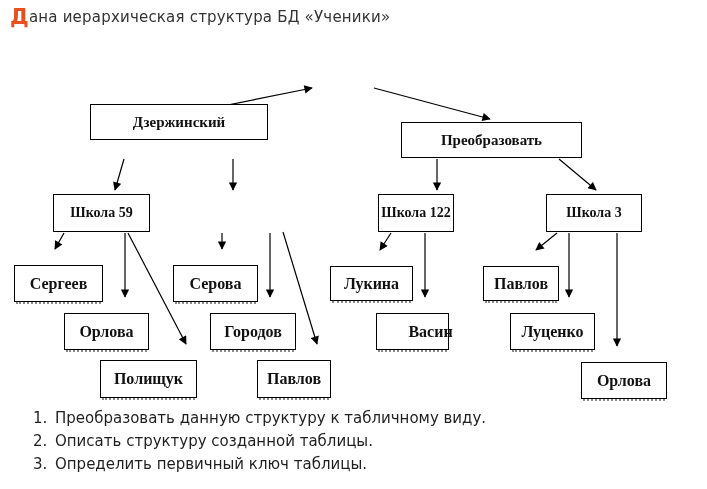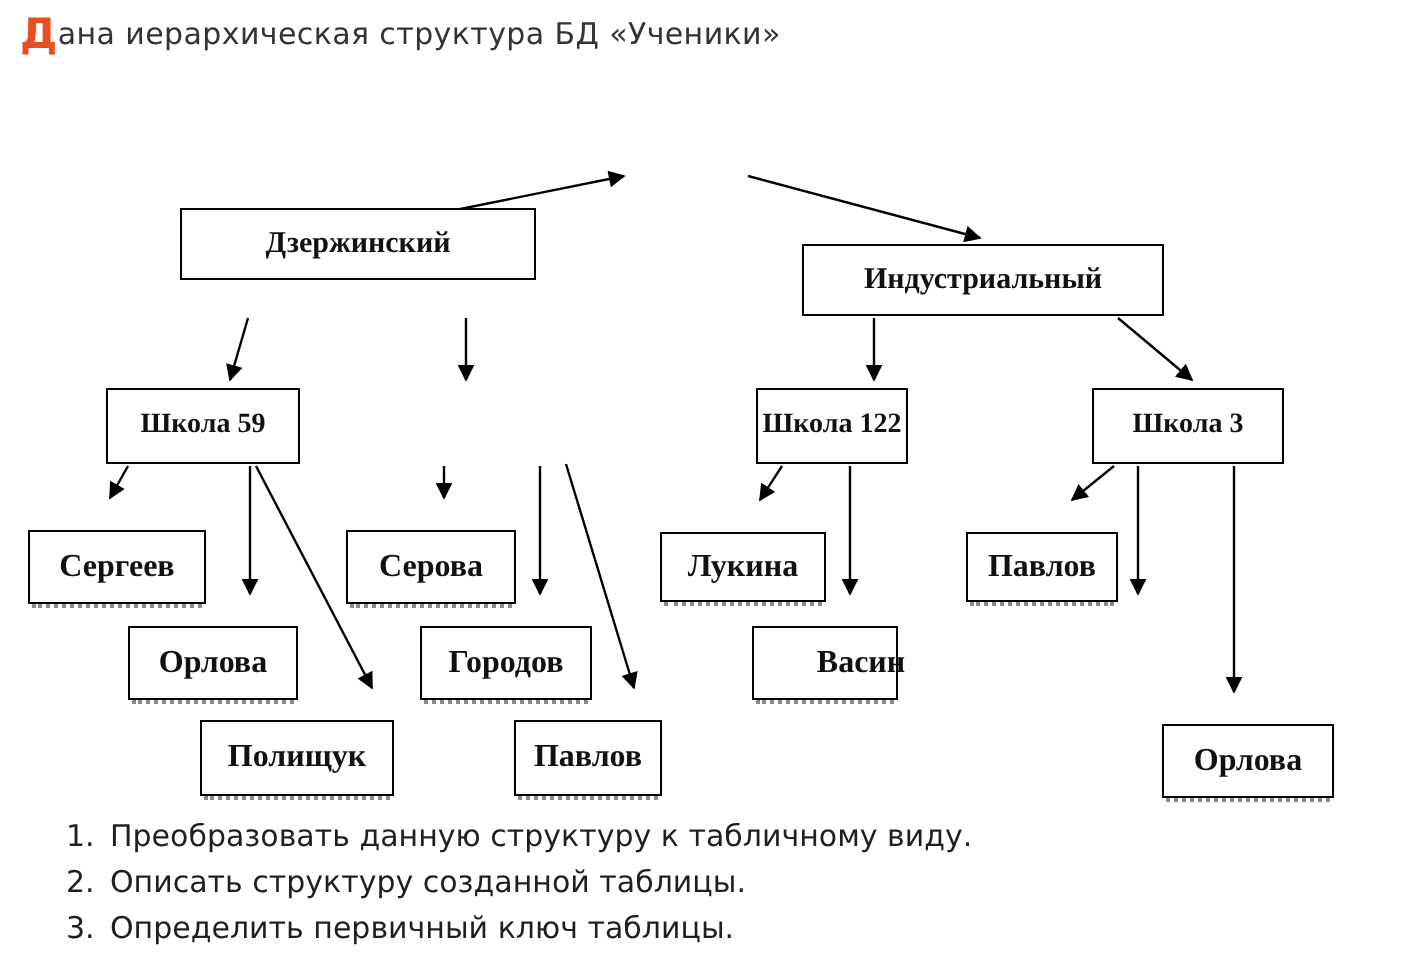--- a/index.html
+++ b/index.html
@@ -80,33 +80,34 @@
       <line x1="283" y1="232" x2="317" y2="344" marker-end="url(#ah)"></line>
       <line x1="391" y1="233" x2="380" y2="250" marker-end="url(#ah)"></line>
       <line x1="425" y1="233" x2="425" y2="297" marker-end="url(#ah)"></line>
       <line x1="557" y1="233" x2="536" y2="250" marker-end="url(#ah)"></line>
       <line x1="569" y1="233" x2="569" y2="297" marker-end="url(#ah)"></line>
       <line x1="617" y1="233" x2="617" y2="346" marker-end="url(#ah)"></line>
     </g>
   </svg>
 
   <div class="node district" id="box-dzer">Дзержинский</div>
-  <div class="node district" id="box-indu">Индустриальный</div>
+  <div class="node district" id="box-indu">Преобразовать</div>
   <div class="node school" id="box-sch59">Школа 59</div>
   <div class="node school" id="box-sch122">Школа 122</div>
   <div class="node school" id="box-sch3">Школа 3</div>
   <div class="node student" id="box-sergeev">Сергеев</div>
   <div class="node student" id="box-serova">Серова</div>
   <div class="node student" id="box-orlova1">Орлова</div>
   <div class="node student" id="box-gorodov">Городов</div>
   <div class="node student" id="box-polishchuk">Полищук</div>
   <div class="node student" id="box-pavlov1">Павлов</div>
   <div class="node student" id="box-lukina">Лукина</div>
   <div class="node student" id="box-pavlov2">Павлов</div>
   <div class="node student" id="box-vasin">Васин</div>
+  <div class="node student" id="box-lutsenko">Луценко</div>
   <div class="node student" id="box-orlova2">Орлова</div>
 </div>
 
 <div class="tasks">
   <div class="task">
     <span class="task-num">1.</span>
     <span class="task-text">Преобразовать данную структуру к табличному виду.</span>
   </div>
   <div class="task">
     <span class="task-num">2.</span>

